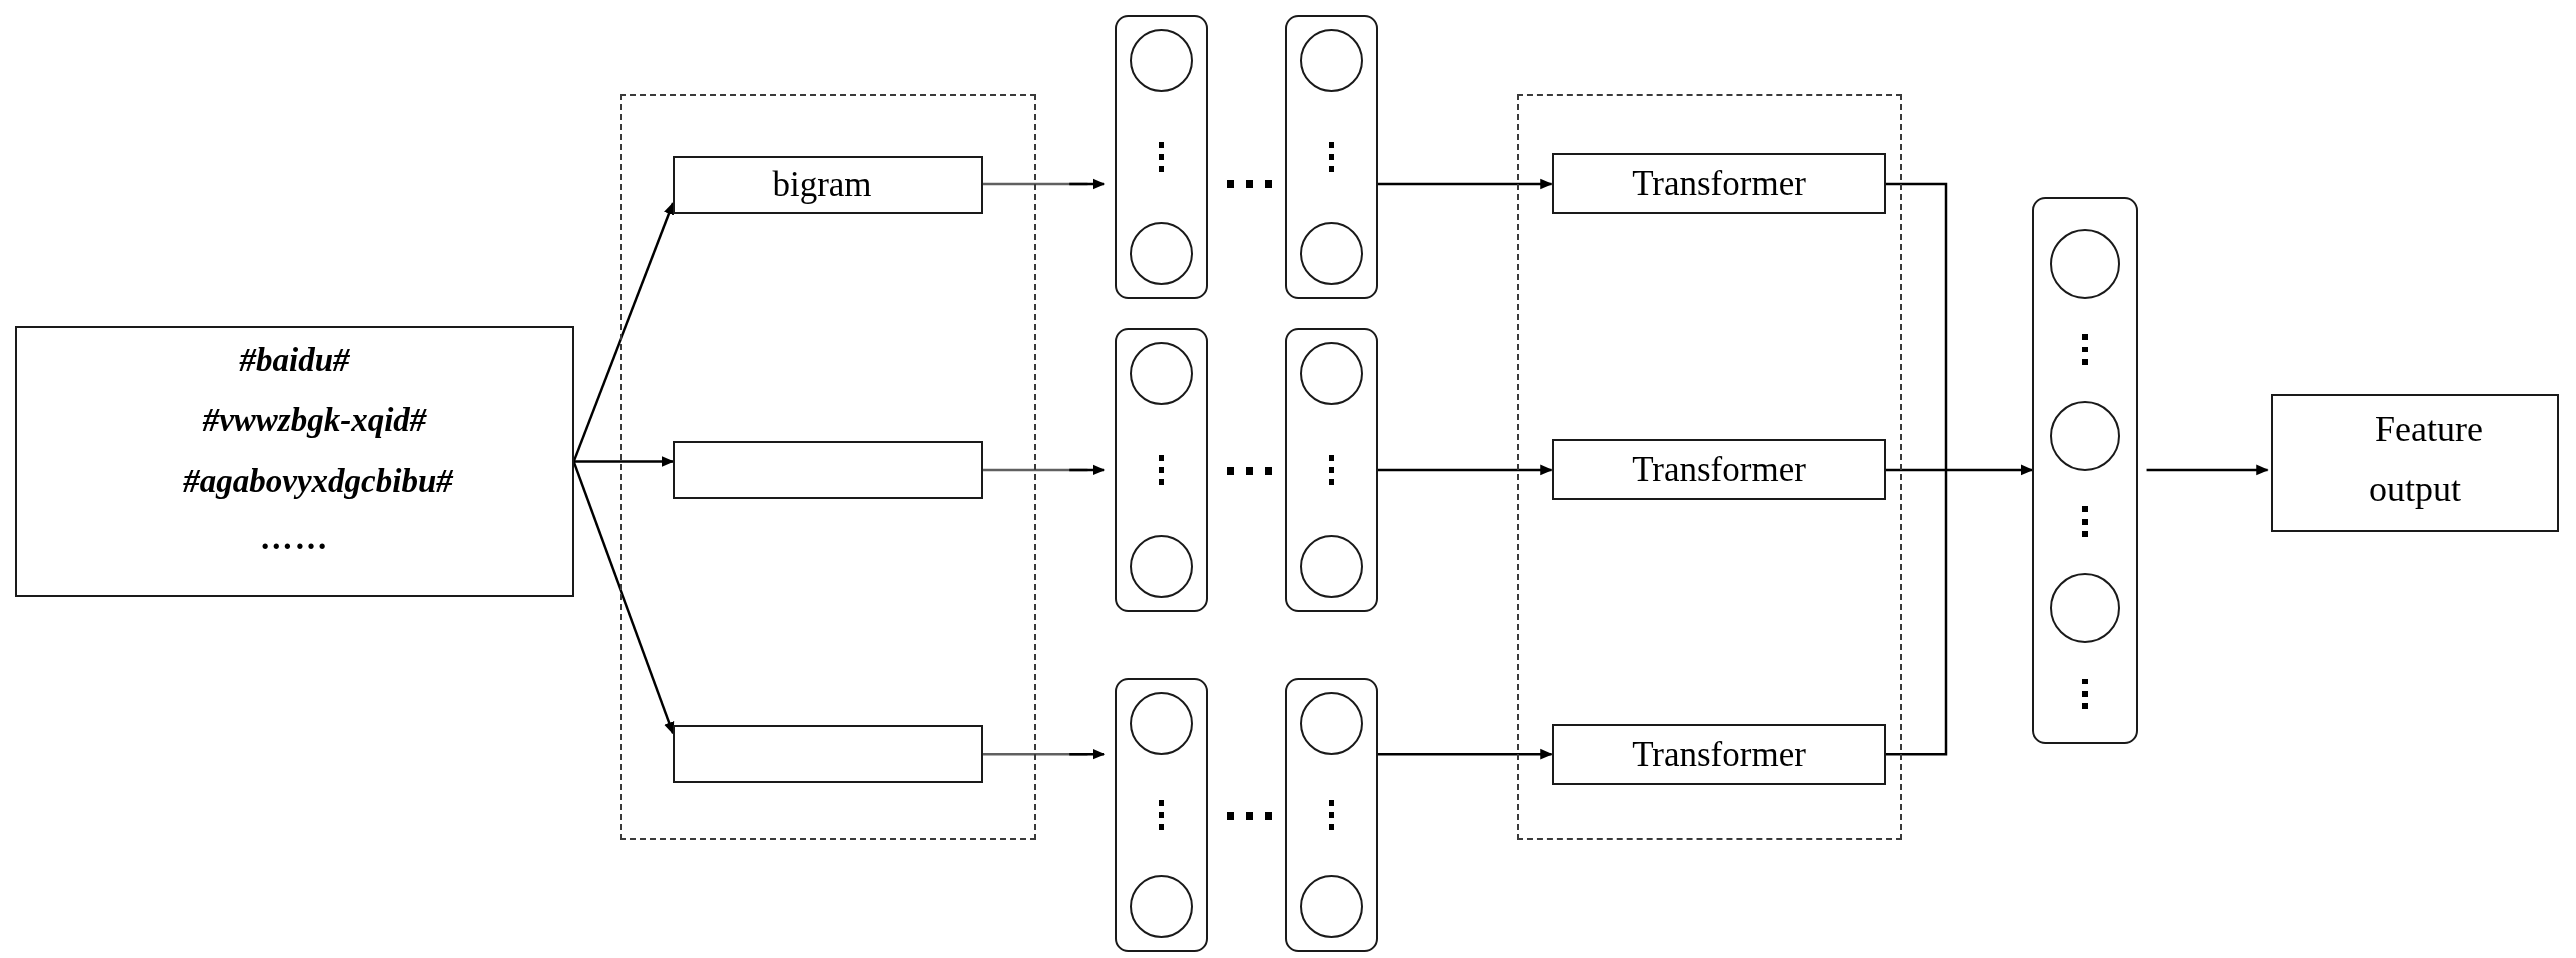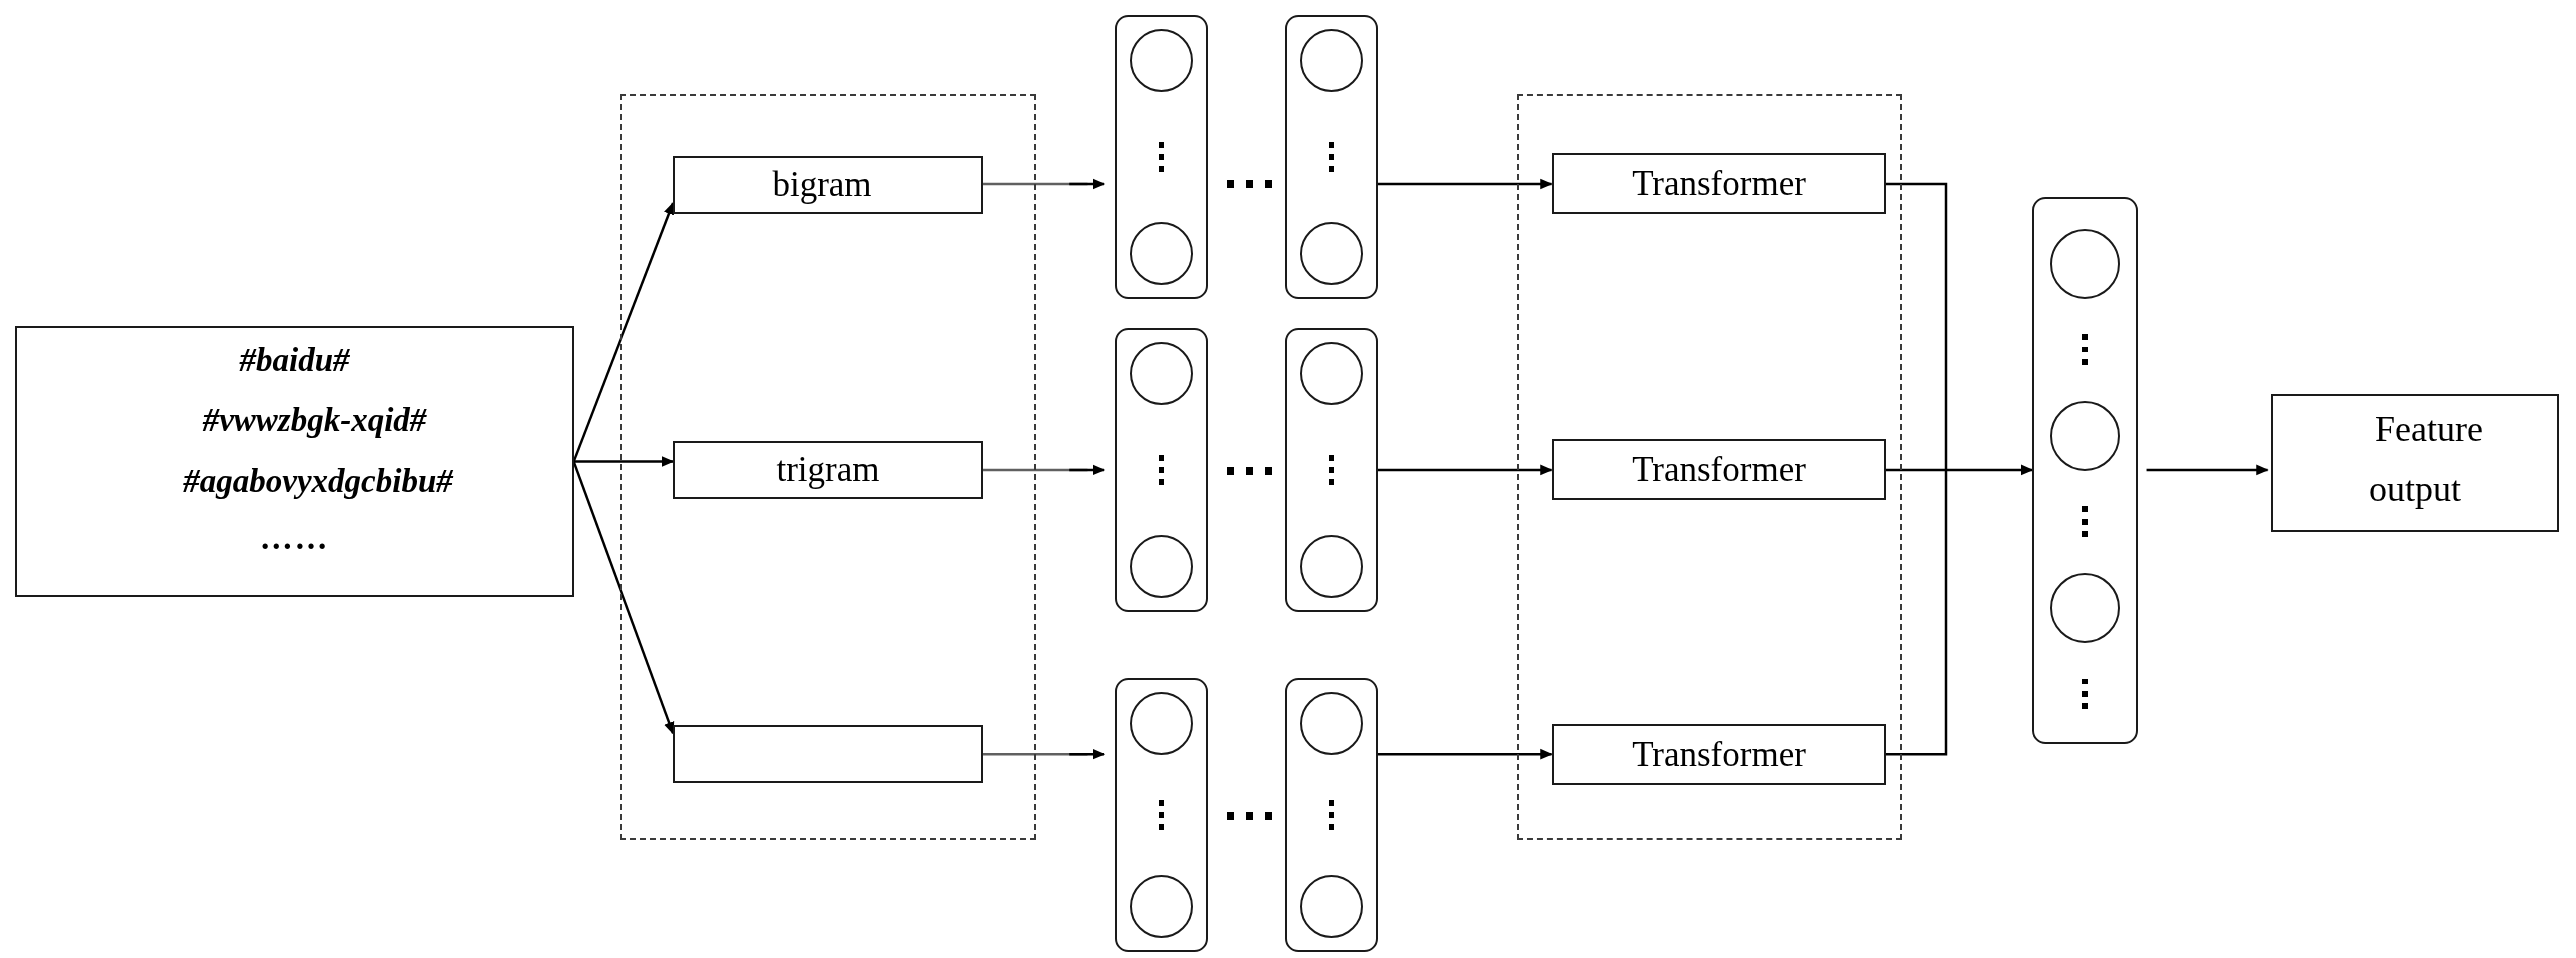--- a/index.html
+++ b/index.html
@@ -157,21 +157,20 @@
   <div class="solid-box" style="left:15px; top:326px; width:559px; height:271px;"></div>
   <div class="node-text input-text" style="left:15px; top:336px; width:559px; height:48px;">#baidu#</div>
   <div class="node-text input-text" style="left:15px; top:396px; width:559px; height:48px;margin-left:20px;">#vwwzbgk-xqid#</div>
   <div class="node-text input-text" style="left:15px; top:457px; width:606px; height:48px;">#agabovyxdgcbibu#</div>
   <div class="node-text ellipsis-line" style="left:15px; top:514px; width:559px; height:48px;">……</div>
 
   <div class="solid-box" style="left:673px; top:156px; width:310px; height:58px;"></div>
   <div class="node-text ngram-label" style="left:673px; top:156px; width:298px; height:58px;">bigram</div>
 
   <div class="solid-box" style="left:673px; top:441px; width:310px; height:58px;"></div>
-  <div class="node-text ngram-label" style="left:673px; top:441px; width:310px; height:58px;">trigram</div>
 
   <div class="solid-box" style="left:673px; top:725px; width:310px; height:58px;"></div>
 
   <div class="neuron-col" style="left:1115px; top:15px; width:93px; height:284px; justify-content:space-between; padding:11.6px 0;">
     <span class="neuron" style="width:63px; height:63px;"></span>
     <span class="vdots">
       <i></i>
         <i></i>
         <i></i>
     </span>

